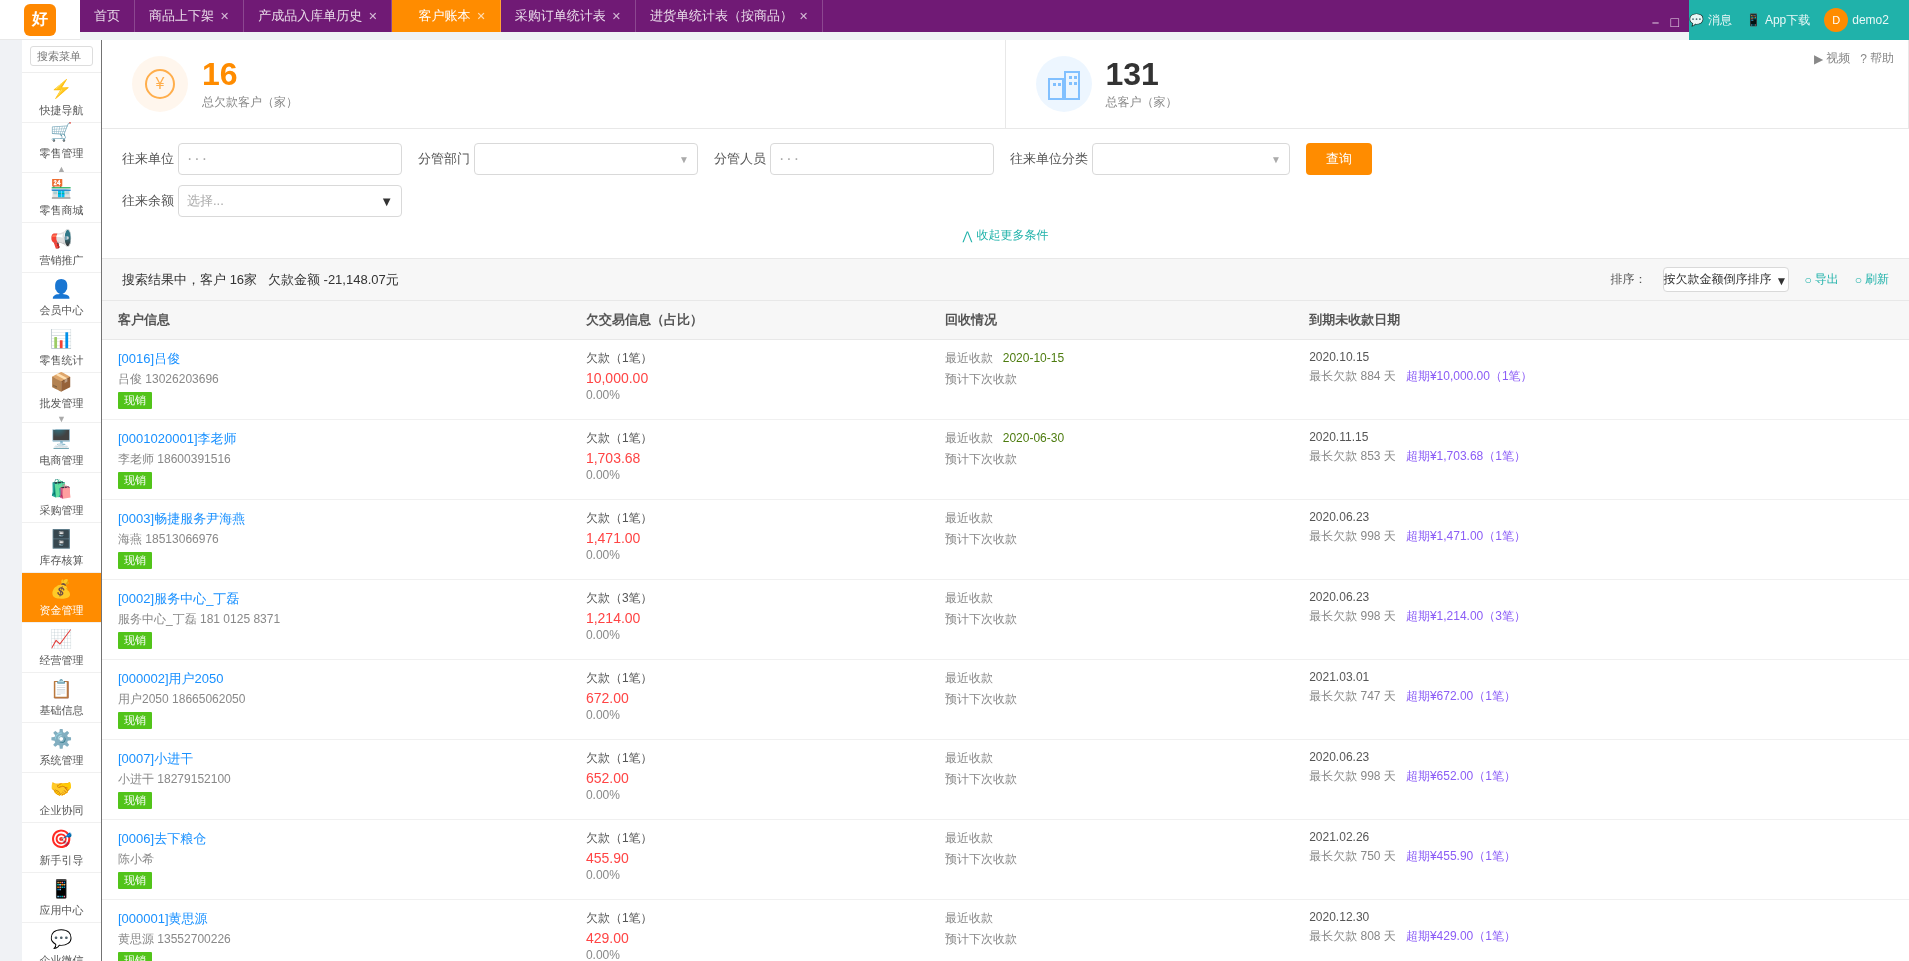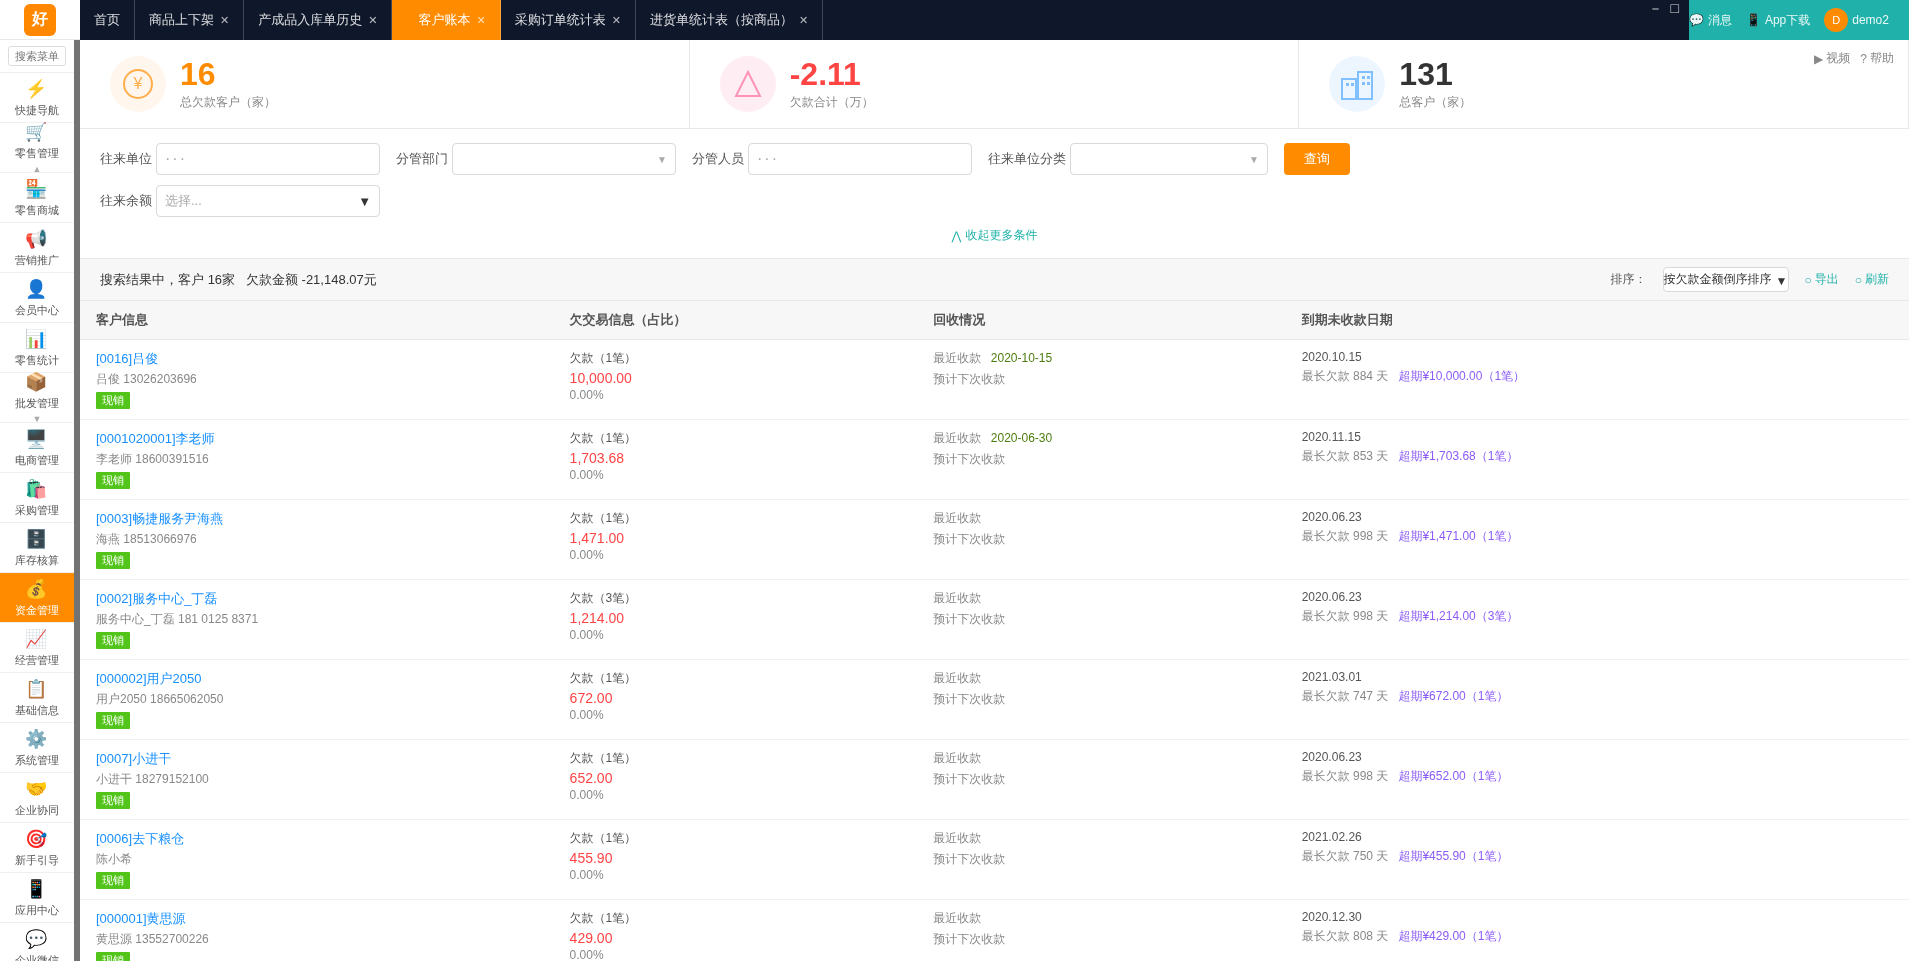--- a/index.html
+++ b/index.html
@@ -1,33 +1,33 @@
 <!DOCTYPE html>
 <html><head>
   <meta charset="utf-8">
   <style>
     * { box-sizing: border-box; margin: 0; padding: 0; }
     body { font-family: 'Microsoft YaHei', Arial, sans-serif; font-size: 13px; background: #f0f2f5; color: #333; overflow: hidden; }
 
     
     .app-wrapper { display: flex; flex-direction: column; height: 961px; width: 1909px; }
     .logo-icon { width: 32px; height: 32px; background: #ff8800; border-radius: 6px; display: flex; align-items: center; justify-content: center; color: white; font-size: 16px; font-weight: bold; }
-    .nav-tabs { display: flex; align-items: flex-start; background: #0f172a; height: 40px; flex: 1; overflow: hidden; }
+    .nav-tabs { display: flex; align-items: flex-end; background: #701a75; height: 32px; flex: 1; overflow: hidden; }
     .nav-tab { display: flex; align-items: center; padding: 0 14px; color: rgba(255,255,255,0.85); font-size: 13px; cursor: pointer; border-right: 1px solid rgba(255,255,255,0.2); white-space: nowrap; gap: 6px; height: 100%; }
     .nav-tab.active { background: #ff8c00; color: white; padding-left: 26px; }
     .nav-tab .close-x { color: rgba(255,255,255,0.7); font-size: 11px; cursor: pointer; }
     .nav-tab.home { background: transparent; }
     .top-bar-right { display: flex; align-items: center; gap: 12px; margin-left: auto; padding-right: 10px; }
     .top-bar-right .icon-btn { display: flex; align-items: center; gap: 4px; color: #555; font-size: 13px; cursor: pointer; }
 
     
     .main-layout { display: flex; flex: 1; overflow: hidden; }
 
     
-    .sidebar { width: 80px; background: #fff; border-right: 6px solid #737373; display: flex; flex-direction: column; flex-shrink: 0; overflow-y: auto; }
+    .sidebar { width: 80px; background: #fff; border-right: 1px solid #737373; display: flex; flex-direction: column; flex-shrink: 0; overflow-y: auto; margin-left: 22px; }
     .sidebar-item { display: flex; flex-direction: column; align-items: center; justify-content: center; padding: 10px 4px; cursor: pointer; font-size: 11px; color: #555; border-bottom: 1px solid #f0f0f0; text-align: center; gap: 3px; min-height: 50px; }
     .sidebar-item.active { background: #ff8c00; color: white; }
     .sidebar-item.has-arrow { position: relative; }
     .sidebar-icon { font-size: 18px; }
 
     
     .content-area { flex: 1; display: flex; flex-direction: column; overflow: hidden; }
 
     
     .stats-bar { display: flex; background: white; border-bottom: 1px solid #e8e8e8; flex-shrink: 0; }
@@ -257,31 +257,20 @@
                 <circle cx="16" cy="16" r="14" fill="none" stroke="#ff8c00" stroke-width="2"></circle>
                 <text x="16" y="21" text-anchor="middle" font-size="16" fill="#ff8c00">¥</text>
               </svg>
           </div>
           <div class="stat-content">
             <div class="stat-number orange">16</div>
             <div class="stat-label">总欠款客户（家）</div>
           </div>
         </div>
 
-        <div class="stat-item">
-          <div class="stat-icon pink">
-            <svg width="32" height="32" viewBox="0 0 32 32">
-                <polygon points="16,4 28,28 4,28" fill="none" stroke="#ff6699" stroke-width="2"></polygon>
-              </svg>
-          </div>
-          <div class="stat-content">
-            <div class="stat-number red">-2.11</div>
-            <div class="stat-label">欠款合计（万）</div>
-          </div>
-        </div>
 
         <div class="stat-item">
           <div class="stat-icon blue">
             <svg width="40" height="40" viewBox="0 0 40 40">
               <rect x="5" y="15" width="14" height="20" fill="none" stroke="#4da6ff" stroke-width="2"></rect>
               <rect x="21" y="8" width="14" height="27" fill="none" stroke="#4da6ff" stroke-width="2"></rect>
               <rect x="9" y="19" width="3" height="3" fill="#4da6ff"></rect>
               <rect x="14" y="19" width="3" height="3" fill="#4da6ff"></rect>
               <rect x="25" y="12" width="3" height="3" fill="#4da6ff"></rect>
               <rect x="30" y="12" width="3" height="3" fill="#4da6ff"></rect>

